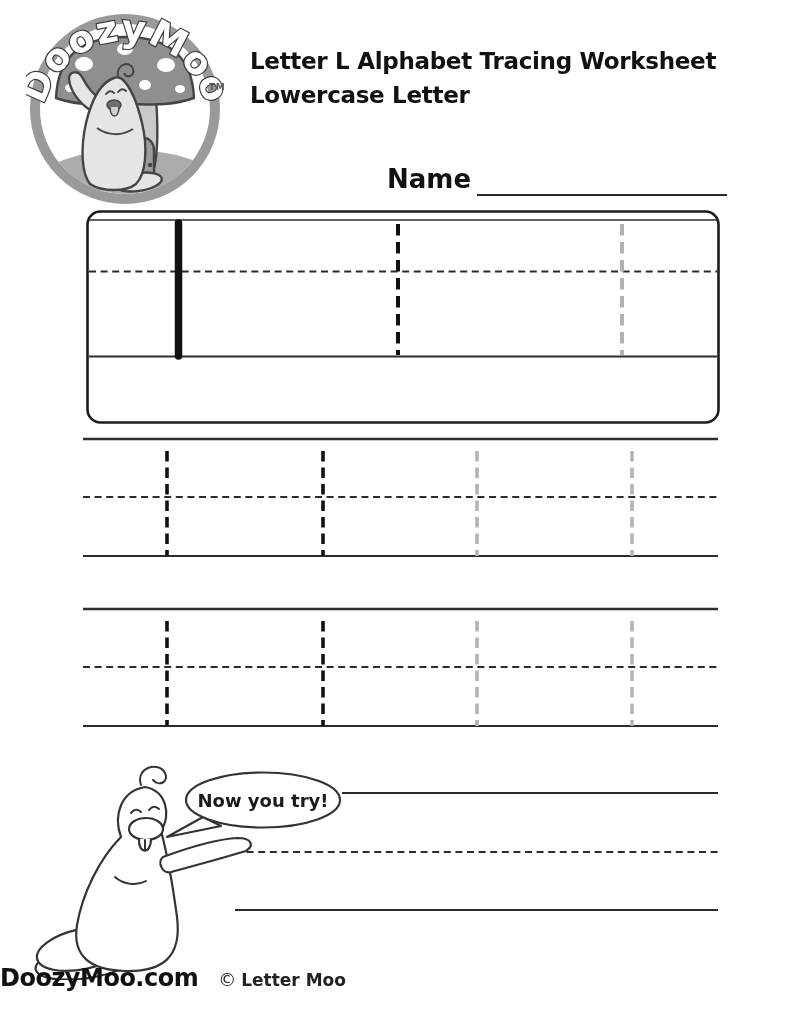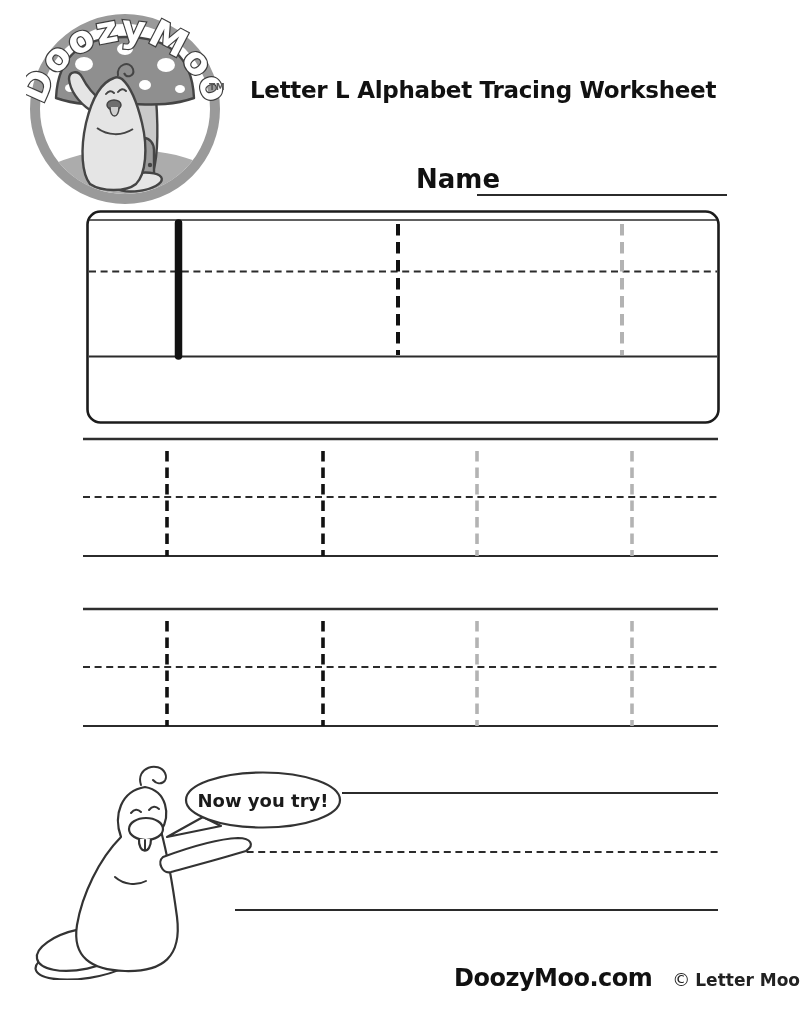--- a/index.html
+++ b/index.html
@@ -7,25 +7,25 @@
     position:relative;width:800px;height:1035px;background:#fff;overflow:hidden;
     font-family:"DejaVu Sans","Liberation Sans",sans-serif;color:var(--ink,#1a1a1a);
   }
 
   
   .logo-svg{position:absolute;left:26px;top:8px;width:200px;height:200px;}
   .logo-brand{font-family:"DejaVu Sans",sans-serif;font-weight:bold;font-size:37px;
     fill:#ffffff;stroke:#3d3d3d;stroke-width:2.4px;paint-order:stroke;letter-spacing:1px;}
   .tm{font-size:9px;font-weight:bold;fill:#5a5a5a;letter-spacing:.5px;}
   .title-block{position:absolute;left:250px;top:44px;line-height:34px;font-weight:bold;}
-  .title-line1{font-size:23px;letter-spacing:-0.3px;white-space:nowrap;margin-top:29px;}
+  .title-line1{font-size:23px;letter-spacing:-0.3px;white-space:nowrap;}
   .title-line2{font-size:23px;letter-spacing:-0.3px;white-space:nowrap;}
 
   
-  .name-label{position:absolute;left:416px;top:164px;font-size:26px;font-weight:bold;}
+  .name-label{position:absolute;left:387px;top:164px;font-size:26px;font-weight:bold;}
   .name-line{position:absolute;left:477px;top:173px;width:250px;height:21px;
     border-bottom:2px solid var(--guide-line,#2b2b2b);}
 
   
   .box-svg{position:absolute;left:86px;top:210px;}
   .row1-svg{position:absolute;left:83px;top:437px;}
   .row2-svg{position:absolute;left:83px;top:607px;}
   .try-svg{position:absolute;left:25px;top:765px;}
 
   .frame{fill:none;stroke:#1c1c1c;stroke-width:2.6px;}
@@ -41,21 +41,21 @@
   
   .toon{stroke:#333333;stroke-width:2.2px;fill:#ffffff;stroke-linejoin:round;}
   .toon-line{stroke:#333333;stroke-width:2px;fill:none;stroke-linecap:round;}
   .bubble-text{font-family:"DejaVu Sans",sans-serif;font-weight:bold;font-size:18px;fill:#1a1a1a;}
 
   
   .lg-outline{stroke:#454545;stroke-width:2.4px;stroke-linejoin:round;}
 
   
   .footer{position:absolute;left:0;top:964px;width:800px;display:flex;
-    justify-content:flex-end;align-items:baseline;gap:20px;}
+    justify-content:flex-start;align-items:baseline;gap:20px;}
   .footer-brand{font-size:24px;font-weight:bold;letter-spacing:-0.5px;}
   .footer-copy{font-size:17px;font-weight:bold;color:#222;display:flex;align-items:baseline;gap:5px;}
   .copy-symbol{font-size:18px;font-weight:normal;}
 </style>
 </head>
 <body>
 
 <div class="page">
 
   <svg class="logo-svg" viewBox="0 0 200 200">
@@ -99,20 +99,21 @@
     </g>
 
     <text class="logo-brand" text-anchor="middle">
       <textPath href="#arcPath" startOffset="50%">DoozyMoo</textPath>
     </text>
     <text class="tm" x="183" y="82">TM</text>
   </svg>
 
   <div class="title-block">
     <div class="title-line1">Letter L Alphabet Tracing Worksheet</div>
+    <div class="title-line2">Lowercase Letter</div>
   </div>
 
   <div class="name-label">Name</div>
   <div class="name-line"></div>
 
   <svg class="box-svg" width="634" height="216" viewBox="0 0 634 216">
     <rect class="frame" x="1.5" y="1.5" width="631" height="211" rx="13"></rect>
     <line class="ln ln-thin" x1="3" y1="10" x2="631" y2="10"></line>
     <line class="ln dash-h" x1="3" y1="61.5" x2="631" y2="61.5"></line>
     <line class="ln" x1="3" y1="146.5" x2="631" y2="146.5"></line>

